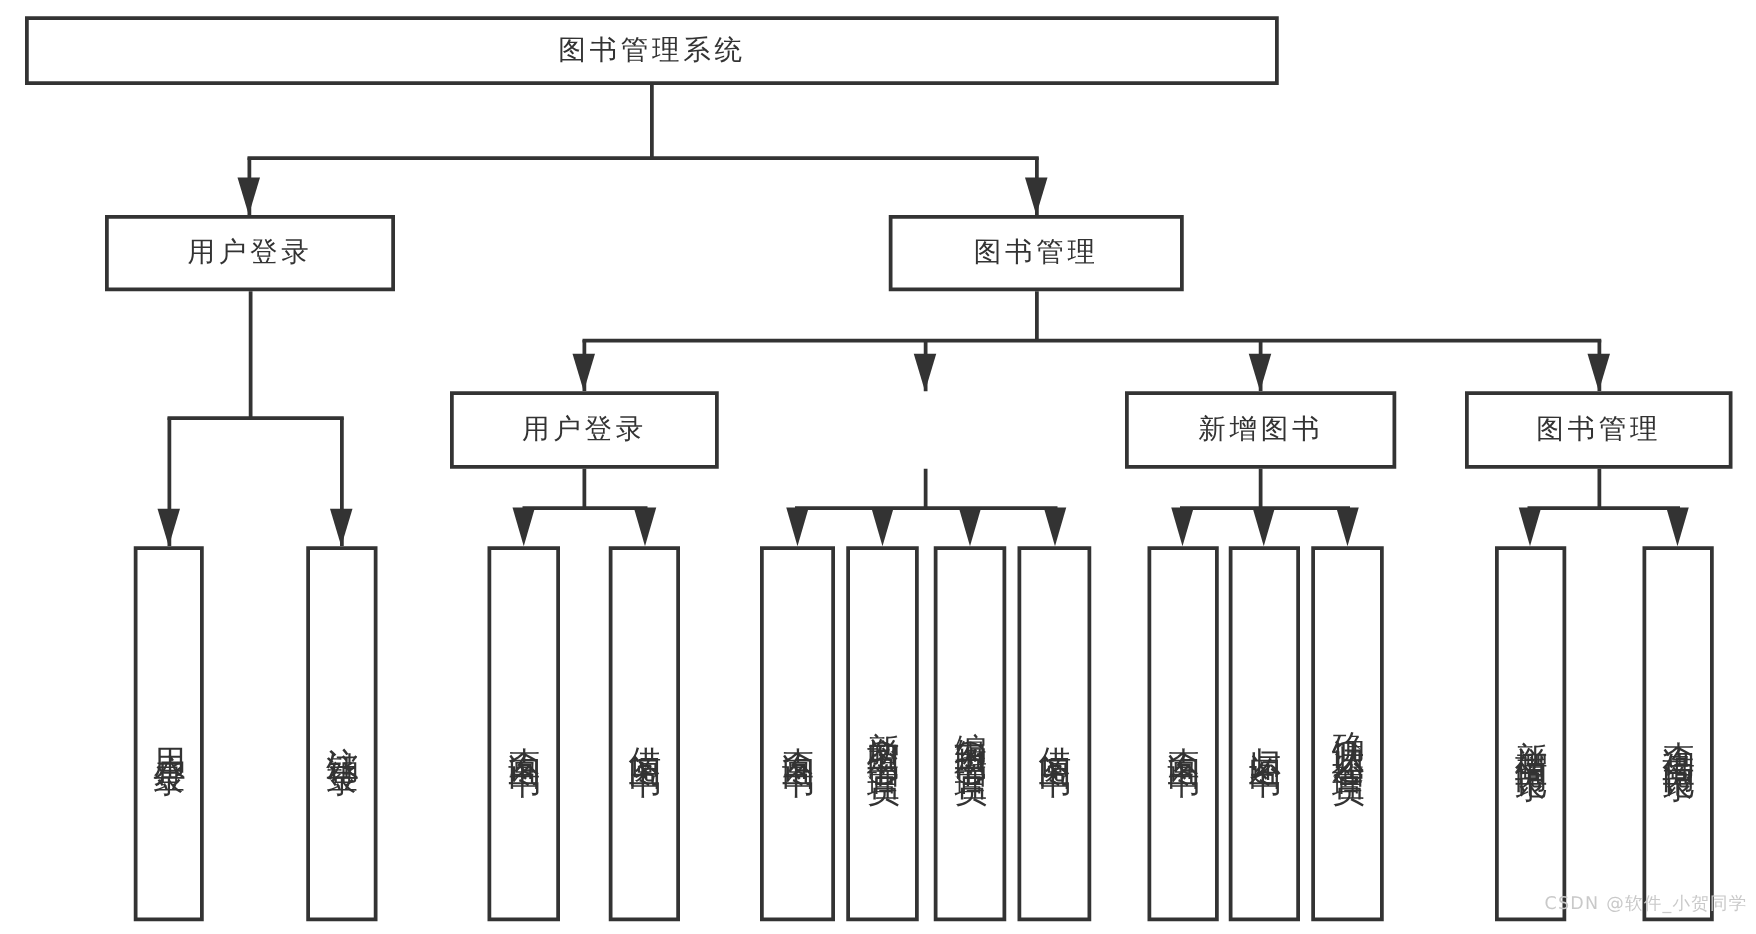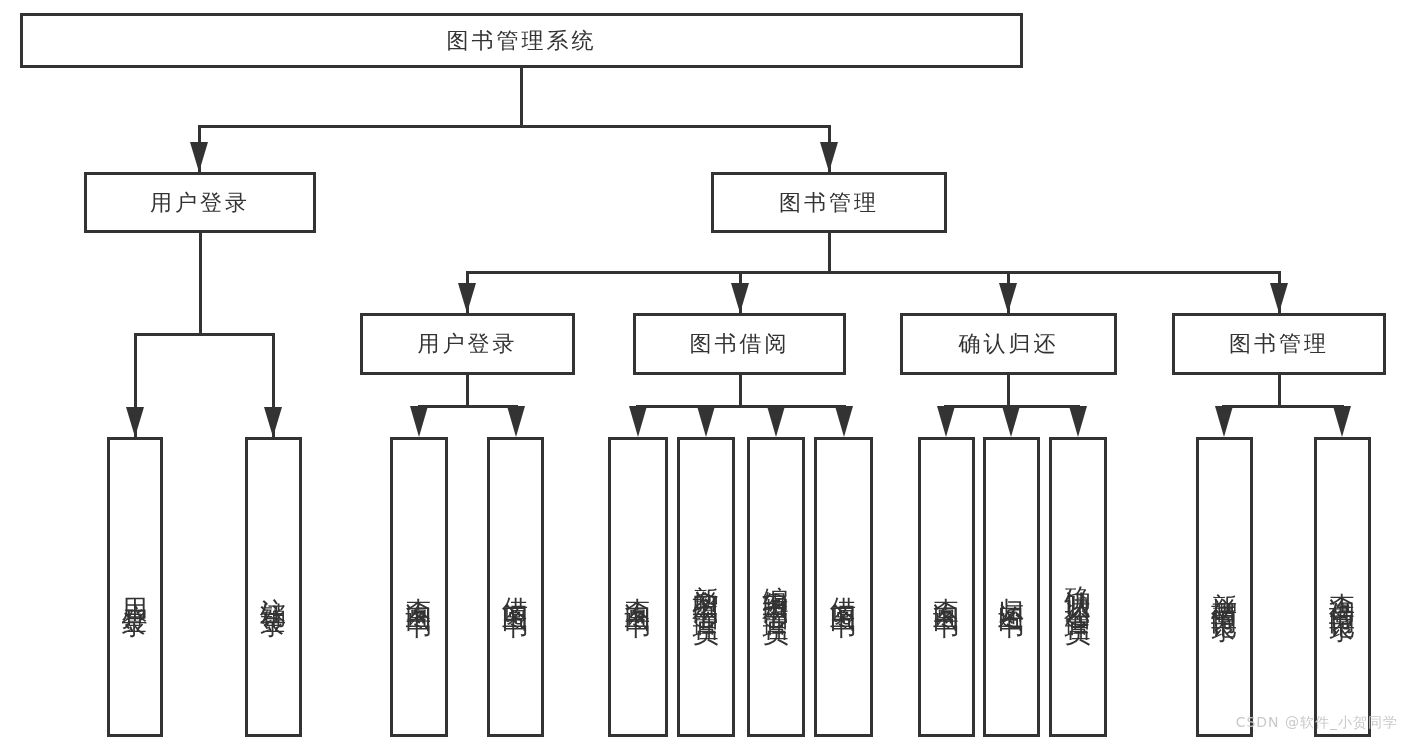--- a/index.html
+++ b/index.html
@@ -113,25 +113,22 @@
   <div class="vl" style="left:738.5px; top:272px; height:41px;"></div>
   <div class="arrow" style="left:731px; top:283px;"></div>
   <div class="vl" style="left:1006.5px; top:272px; height:41px;"></div>
   <div class="arrow" style="left:999px; top:283px;"></div>
   <div class="vl" style="left:1277.5px; top:272px; height:41px;"></div>
   <div class="arrow" style="left:1270px; top:283px;"></div>
 
   <div class="box" style="left:360px; top:313px; width:215px; height:62px;">
     <span class="htext">用户登录</span>
   </div>
-  <div class="box" style="left:633px; top:313px; width:213px; height:62px;">
-    <span class="htext">图书借阅</span>
-  </div>
   <div class="box" style="left:900px; top:313px; width:217px; height:62px;">
-    <span class="htext">确认归还</span>
+    <span class="htext">新增图书</span>
   </div>
   <div class="box" style="left:1172px; top:313px; width:214px; height:62px;">
     <span class="htext">图书管理</span>
   </div>
 
   <div class="vl" style="left:465.5px; top:375px; height:31px;"></div>
   <div class="hl" style="left:417.5px; top:404.5px; width:100px;"></div>
   <div class="arrow short" style="left:410px; top:406px;"></div>
   <div class="arrow short" style="left:507px; top:406px;"></div>
 

